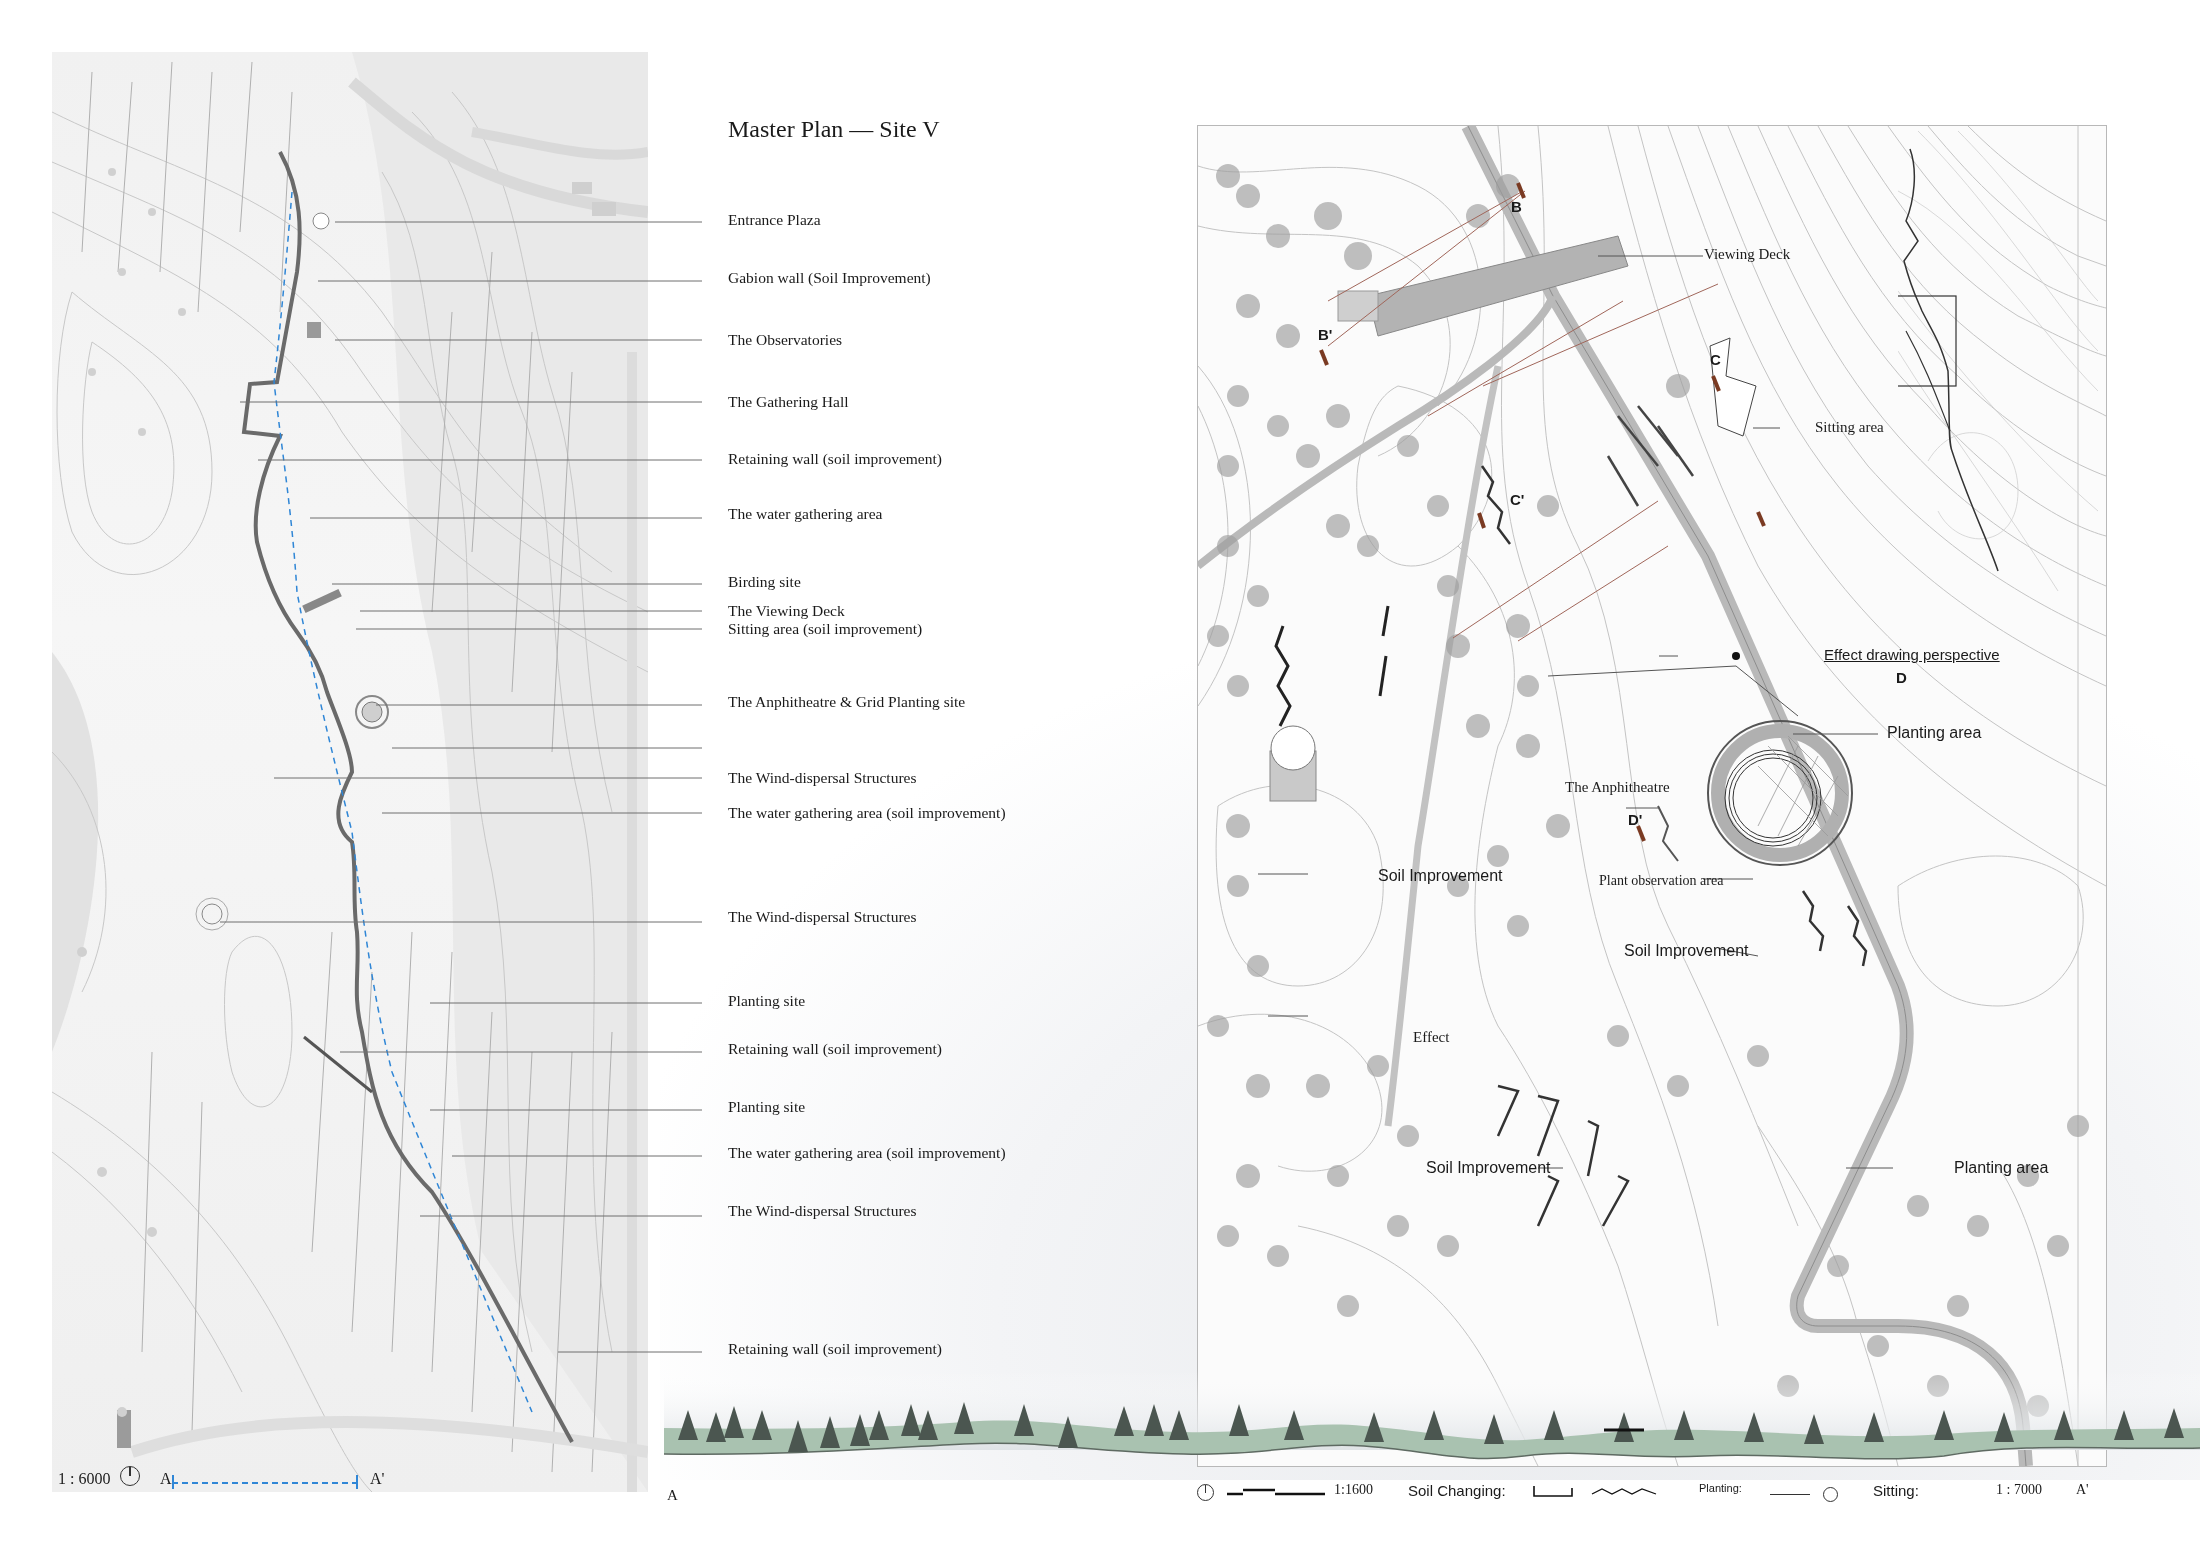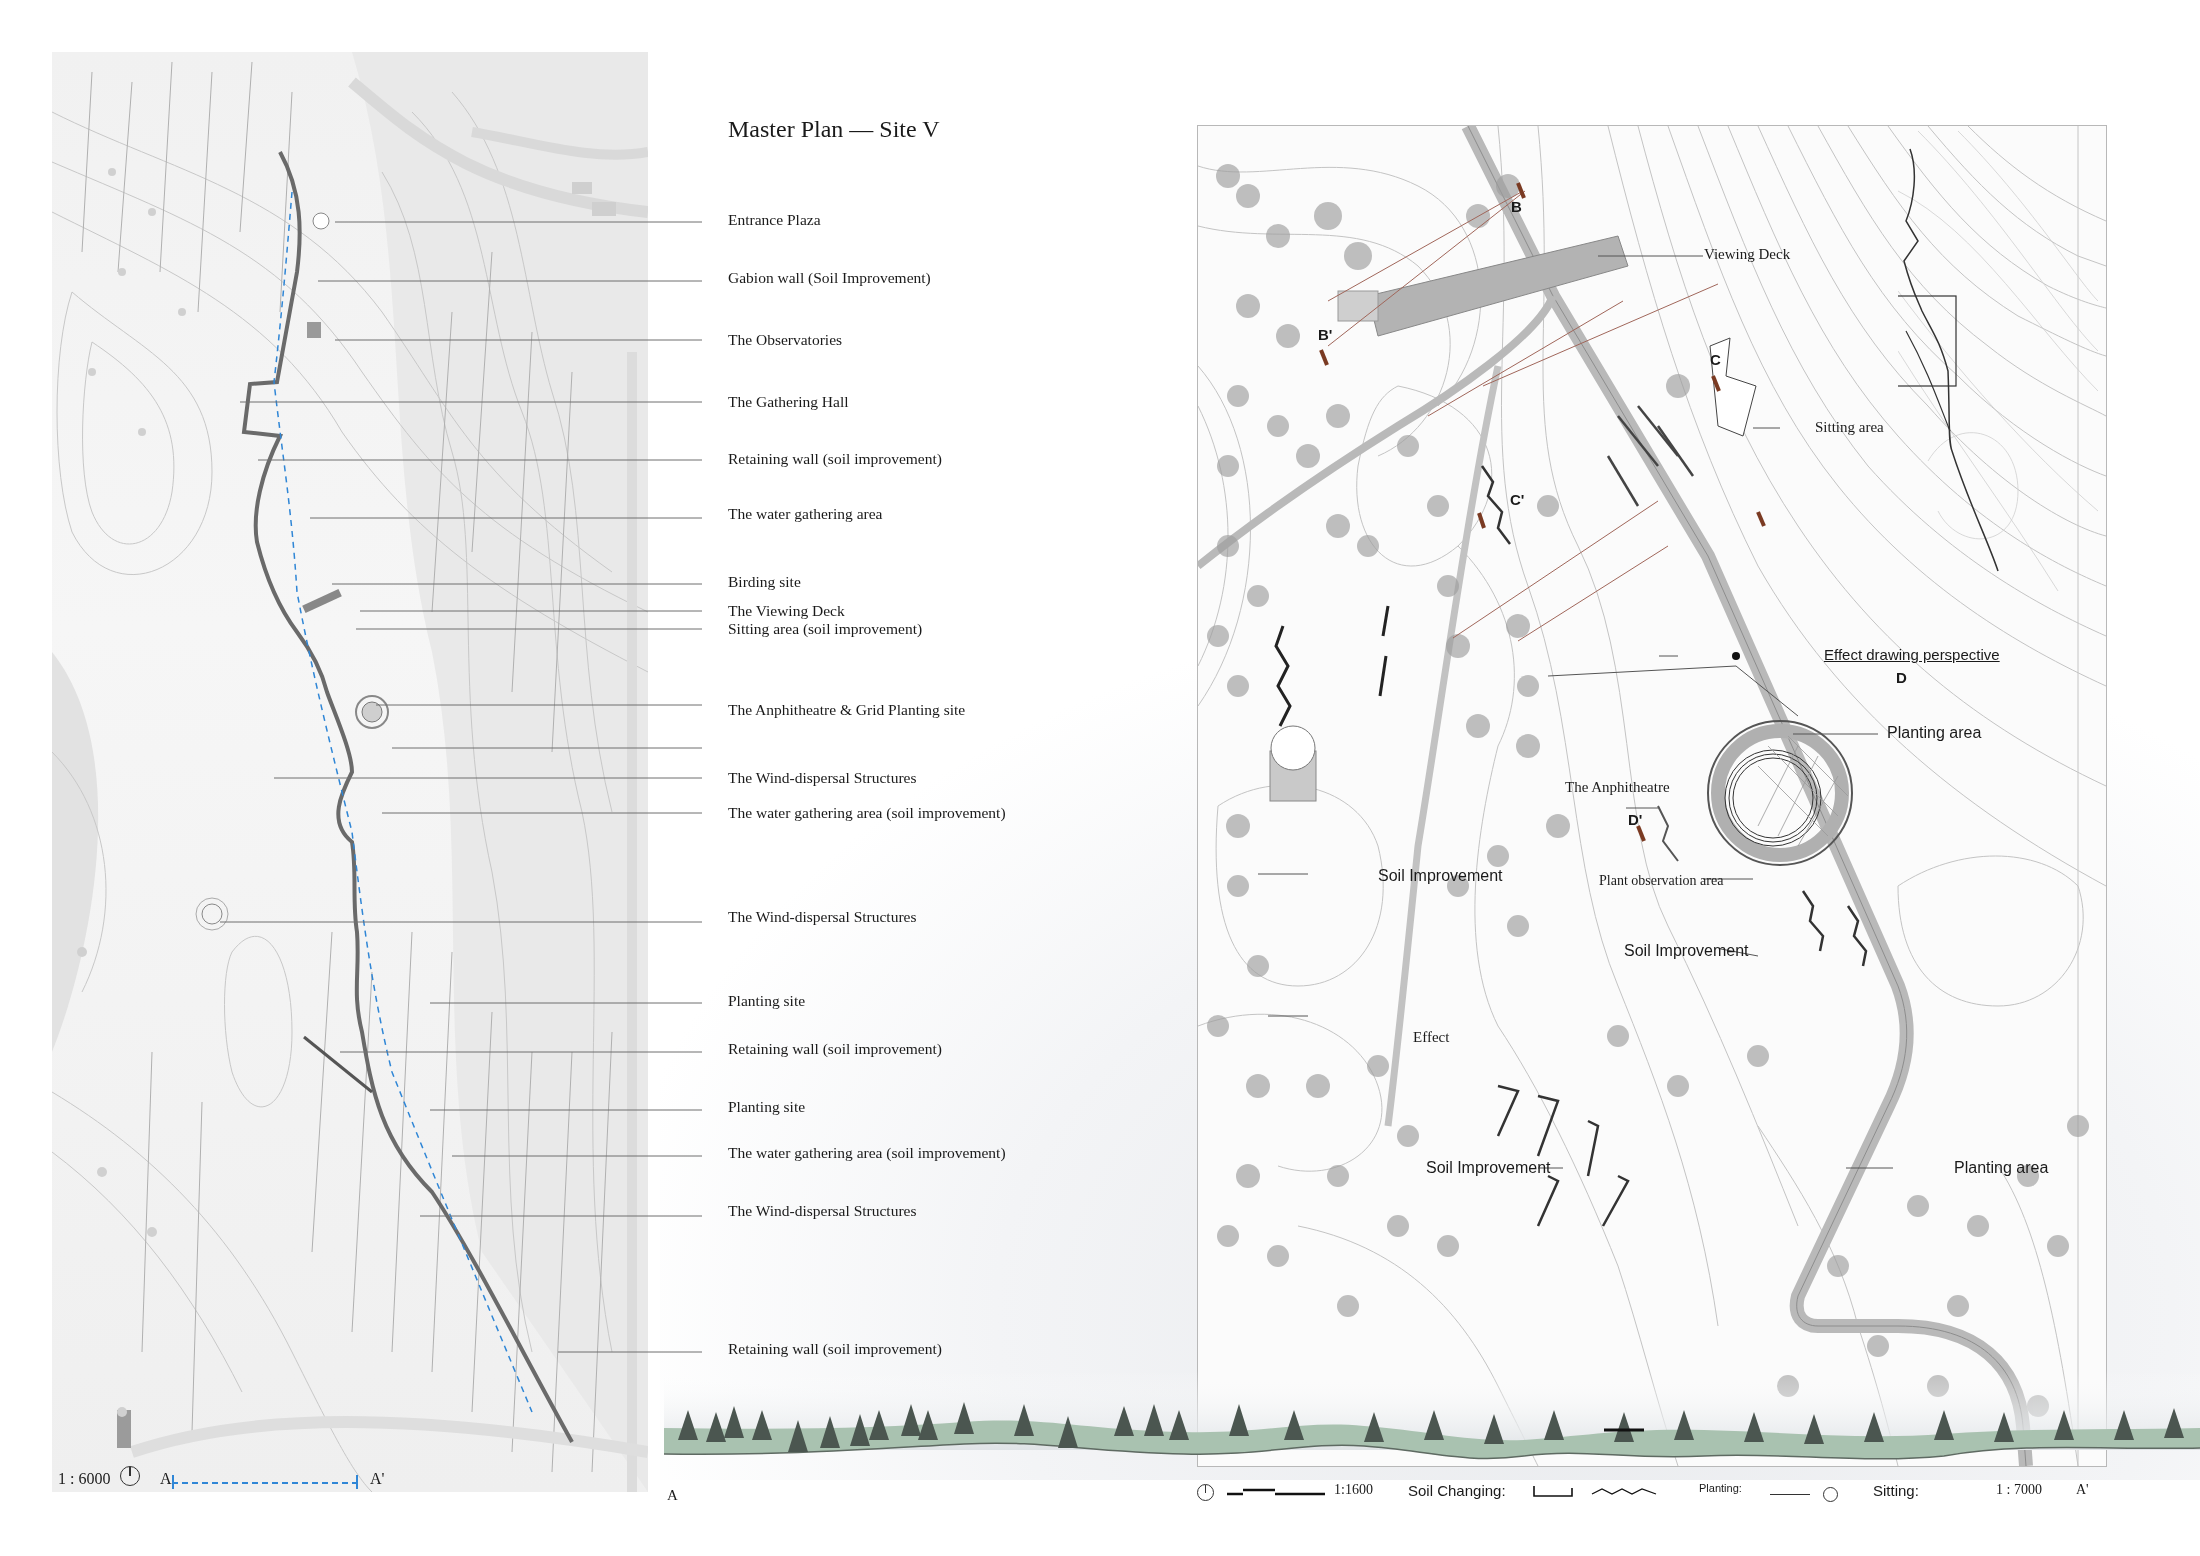--- a/index.html
+++ b/index.html
@@ -168,21 +168,21 @@
 <div>
   <div class="leader-label" style="top:211px;">Entrance Plaza</div>
   <div class="leader-label" style="top:269px;">Gabion wall (Soil Improvement)</div>
   <div class="leader-label" style="top:331px;">The Observatories</div>
   <div class="leader-label" style="top:393px;">The Gathering Hall</div>
   <div class="leader-label" style="top:450px;">Retaining wall (soil improvement)</div>
   <div class="leader-label" style="top:505px;">The water gathering area</div>
   <div class="leader-label" style="top:573px;">Birding site</div>
   <div class="leader-label" style="top:602px;">The Viewing Deck</div>
   <div class="leader-label" style="top:620px;text-align:right;">Sitting area (soil improvement)</div>
-  <div class="leader-label" style="top:693px;margin-top:8px;">The Anphitheatre &amp; Grid Planting site</div>
+  <div class="leader-label" style="top:693px;">The Anphitheatre &amp; Grid Planting site</div>
   <div class="leader-label" style="top:769px;">The Wind-dispersal Structures</div>
   <div class="leader-label" style="top:804px;">The water gathering area (soil improvement)</div>
   <div class="leader-label" style="top:908px;">The Wind-dispersal Structures</div>
   <div class="leader-label" style="top:992px;">Planting site</div>
   <div class="leader-label" style="top:1040px;">Retaining wall (soil improvement)</div>
   <div class="leader-label" style="top:1098px;">Planting site</div>
   <div class="leader-label" style="top:1144px;">The water gathering area (soil improvement)</div>
   <div class="leader-label" style="top:1202px;">The Wind-dispersal Structures</div>
   <div class="leader-label" style="top:1340px;">Retaining wall (soil improvement)</div>
 </div>

